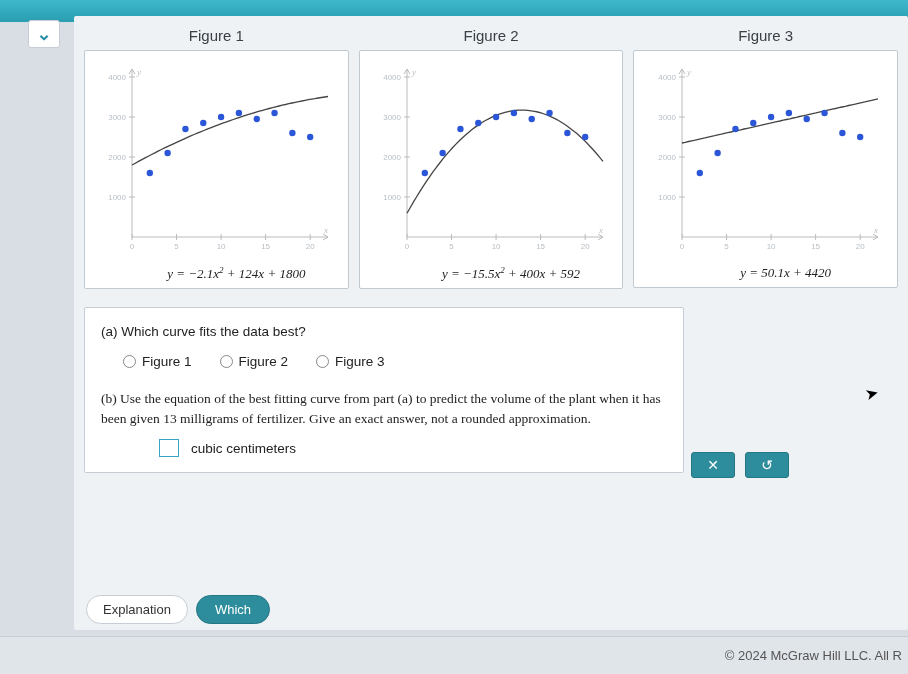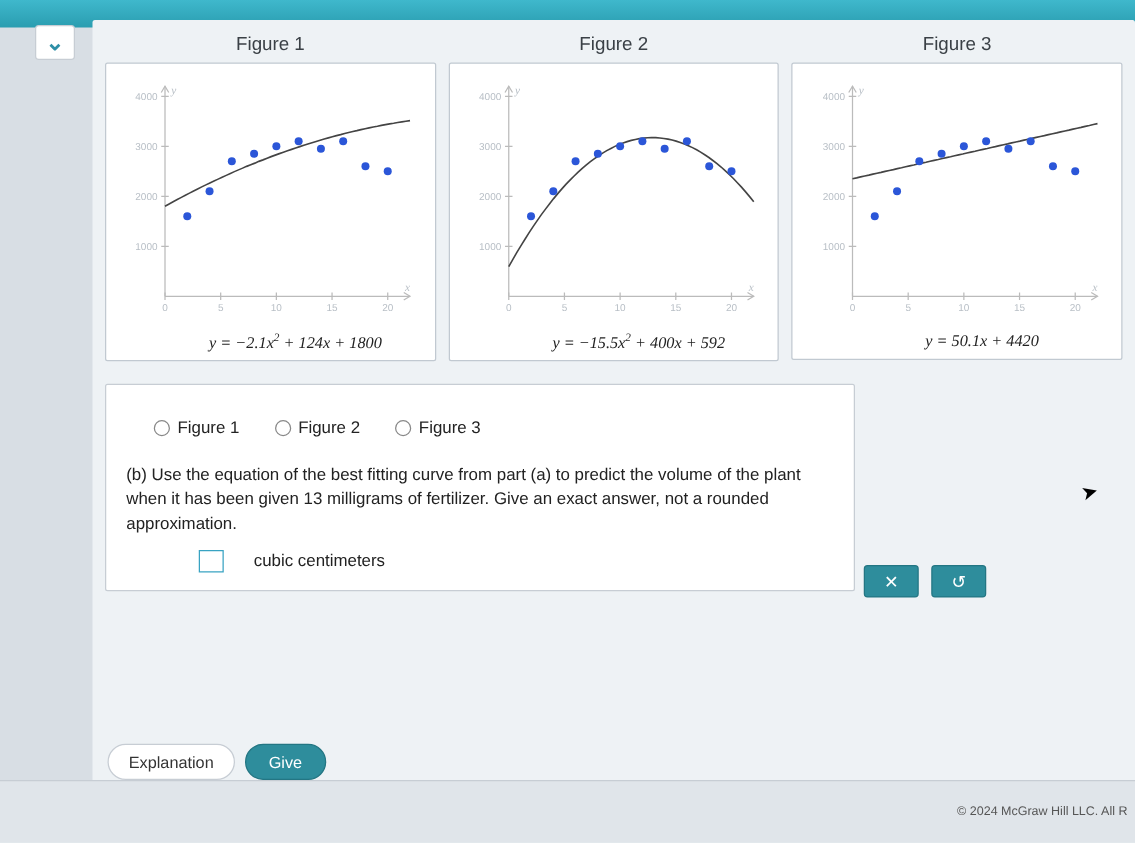--- a/index.html
+++ b/index.html
@@ -74,21 +74,21 @@
     font-size: 13.5px;
     color: #222;
     line-height: 1.45;
   }
   .radios { display:flex; gap:28px; margin: 10px 0 18px 22px; }
   .radio-item { display:flex; align-items:center; gap:6px; cursor:pointer; }
   .radio-dot {
     width:13px; height:13px; border:1px solid #888; border-radius:50%;
     display:inline-block; background:#fff;
   }
-  .ans-row { display:flex; align-items:flex-end; gap:24px; margin:10px 0 4px 58px; }
+  .ans-row { display:flex; align-items:flex-start; gap:12px; margin:10px 0 4px 58px; }
   .ans-input {
     width: 20px; height: 18px;
     border: 1px solid #39a3c2;
     background: #fff;
   }
   .qbtns {
     position:absolute;
     right: -106px;
     bottom: -6px;
     display:flex; gap:10px;
@@ -121,25 +121,25 @@
     background: #2e8d9c;
     border: 1px solid #237683;
     border-radius: 16px;
     padding: 6px 18px;
     font-size: 13px;
     color: #fff;
     cursor:pointer;
   }
 
   .footer {
-    position:absolute; left:0; right:0; bottom:0; height:50px;
+    position:absolute; left:0; right:0; bottom:0; height:38px;
     background:#e0e5ea;
     border-top:1px solid #c7cdd4;
     display:flex; align-items:center; justify-content:flex-end;
-    padding-right:6px; font-size:10px; color:#555;
+    padding-right:6px; font-size:13px; color:#555;
   }
   .cursor-ptr {
     position:absolute; top:384px; right:30px;
     font-size:16px; color:#000; transform: rotate(-15deg);
   }
 
   svg .axis { stroke:#bbb; stroke-width:1; }
   svg .tick-lbl { fill:#b8bfc6; font-size:8px; }
   svg .glyph { fill:#b8bfc6; font-size:9px; font-style:italic; font-family:"Times New Roman",serif; }
   svg .pt { fill:#2b56d8; }
@@ -282,54 +282,55 @@
             <circle class="pt" cx="178.54545454545456" cy="54" r="3.2"></circle>
             <circle class="pt" cx="196.36363636363637" cy="74" r="3.2"></circle>
             <circle class="pt" cx="214.1818181818182" cy="78" r="3.2"></circle>
           </svg>
           <div class="eqn">y = 50.1x + 4420</div>
         </div>
       </div>
     </div>
 
   <div class="question-box">
+    <div>(a) Which curve fits the data best?</div>
     <div class="radios">
         <div class="radio-item">
           <span class="radio-dot"></span>
           <span>Figure 1</span>
         </div>
         <div class="radio-item">
           <span class="radio-dot"></span>
           <span>Figure 2</span>
         </div>
         <div class="radio-item">
           <span class="radio-dot"></span>
           <span>Figure 3</span>
         </div>
       </div>
-    <div style="max-width:560px;">(b) Use the equation of the best fitting curve from part (a) to predict the volume of the plant when it has been given 13 milligrams of fertilizer. Give an exact answer, not a rounded approximation.</div>
+    <div style="max-width:560px;font-family:Liberation Serif, serif;">(b) Use the equation of the best fitting curve from part (a) to predict the volume of the plant when it has been given 13 milligrams of fertilizer. Give an exact answer, not a rounded approximation.</div>
     <div class="ans-row">
       <span class="ans-input"></span>
       <span>cubic centimeters</span>
     </div>
 
     <div class="qbtns">
       <div class="qbtn">
         <span>✕</span>
       </div>
       <div class="qbtn">
         <span>↺</span>
       </div>
     </div>
   </div>
 
 </div>
 
 <div class="bottom-btns">
   <div class="btn-flat">Explanation</div>
-  <div class="btn-primary">Give</div>
+  <div class="btn-primary">Which</div>
 </div>
 
 <div class="footer">
   <span>© 2024 McGraw Hill LLC. All R</span>
 </div>
 
 <div class="cursor-ptr">➤</div>
 
 </body></html>

